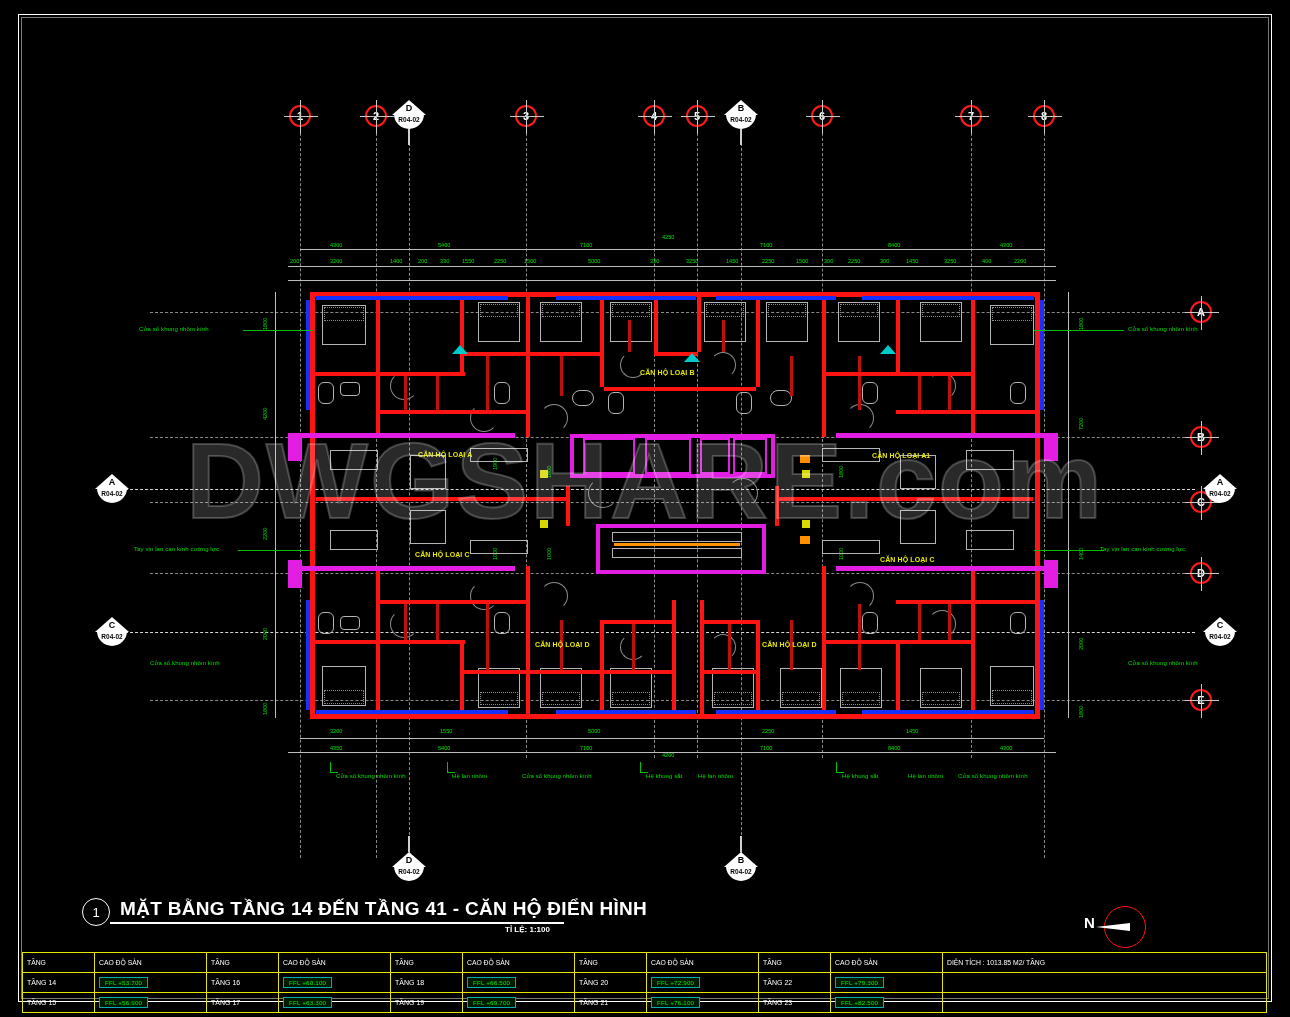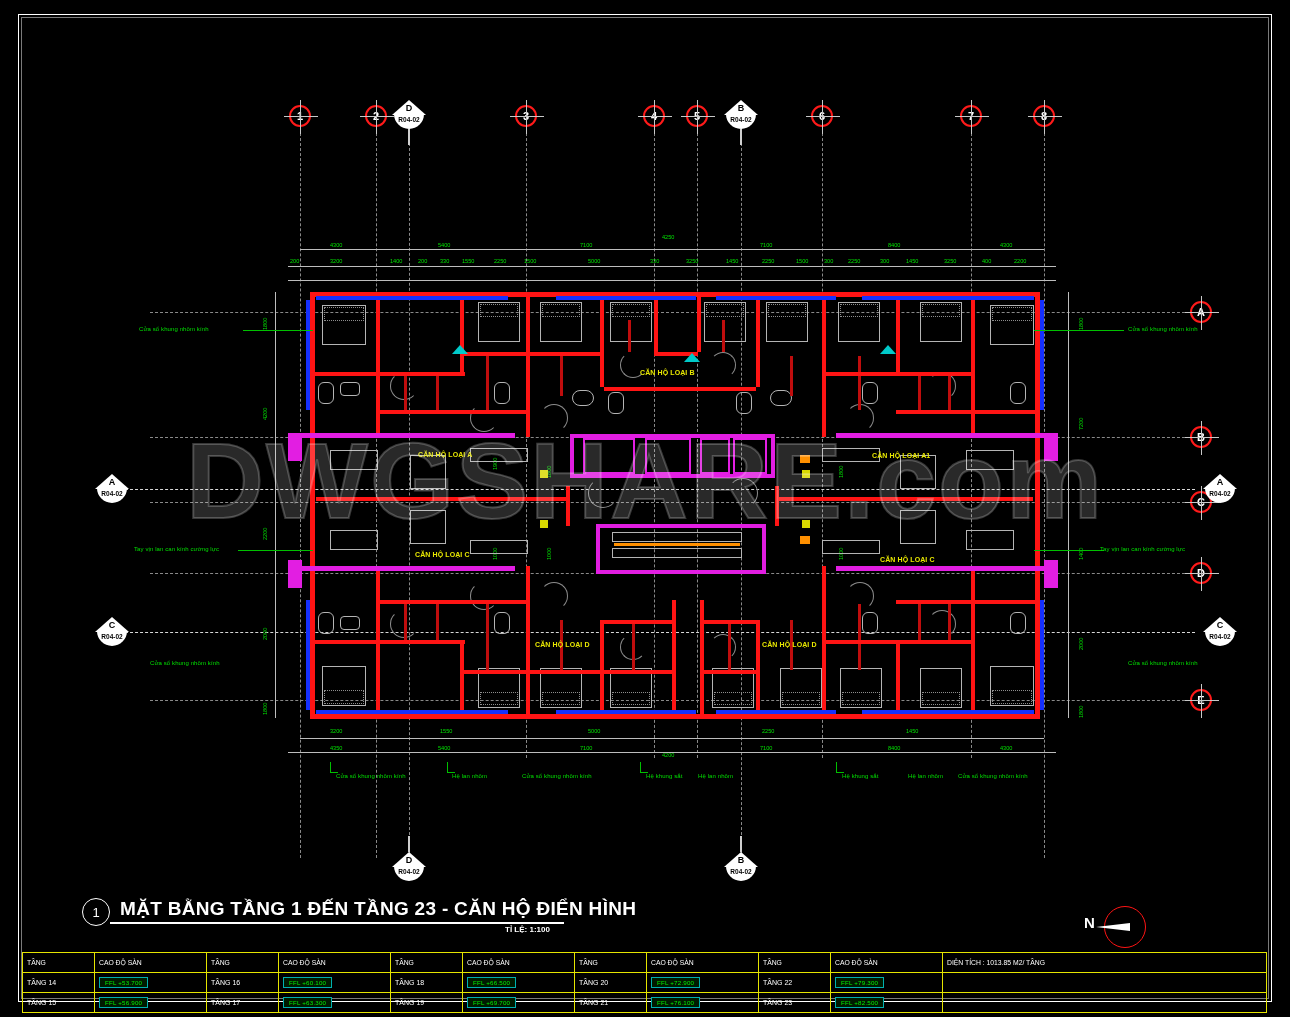--- a/index.html
+++ b/index.html
@@ -531,21 +531,21 @@
 
   <div class="dimtxt" style="left:330px;top:728px;">3200</div>
   <div class="dimtxt" style="left:440px;top:728px;">1550</div>
   <div class="dimtxt" style="left:588px;top:728px;">5000</div>
   <div class="dimtxt" style="left:762px;top:728px;">2250</div>
   <div class="dimtxt" style="left:906px;top:728px;">1450</div>
 
   <div class="title-circ" style="left:82px;top:898px;">
     <span>1</span>
   </div>
-  <div class="title-main" style="left:120px;top:898px;">MẶT BẰNG TẦNG 1 ĐẾN TẦNG 23 - CĂN HỘ ĐIỂN HÌNH</div>
+  <div class="title-main" style="left:120px;top:898px;">MẶT BẰNG TẦNG 14 ĐẾN TẦNG 41 - CĂN HỘ ĐIỂN HÌNH</div>
   <div class="title-rule" style="left:110px;top:922px;width:454px;"></div>
   <div class="title-scale" style="left:505px;top:925px;">TỈ LỆ: 1:100</div>
 
   <div class="north-c" style="left:1104px;top:906px;"></div>
   <div class="north-n" style="left:1084px;top:914px;">N</div>
   <div class="abs" style="left:1096px;top:923px;width:0;height:0;
       border-top:4px solid transparent;border-bottom:4px solid transparent;
       border-right:34px solid #ffffff;z-index:30;"></div>
 
   <table id="lvl-table">

